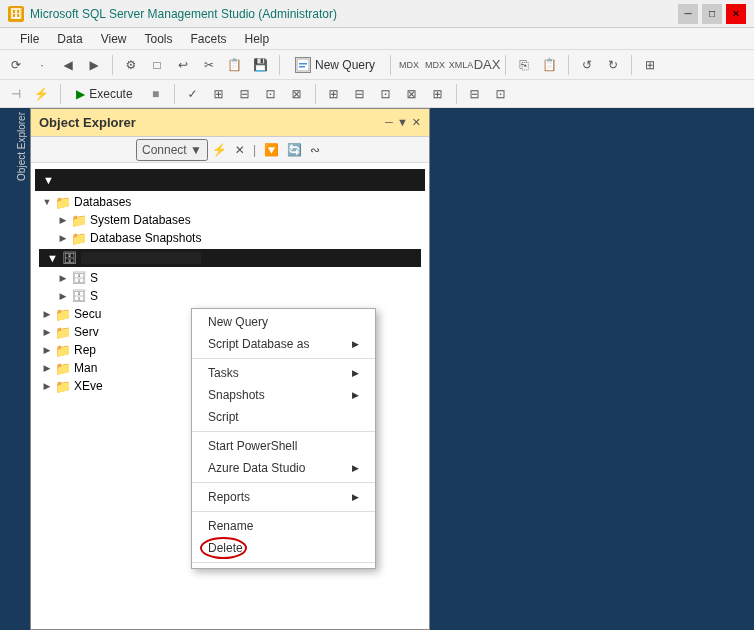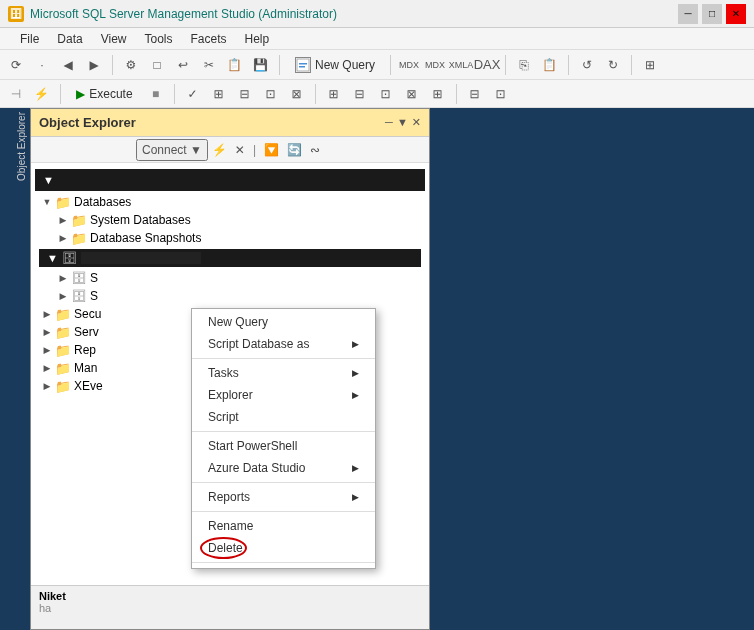--- a/index.html
+++ b/index.html
@@ -525,21 +525,21 @@
           <span>New Query</span>
         </div>
         <div class="ctx-item has-submenu">
           <span>Script Database as</span>
         </div>
         <div class="ctx-separator"></div>
         <div class="ctx-item has-submenu">
           <span>Tasks</span>
         </div>
         <div class="ctx-item has-submenu">
-          <span>Explorer</span>
+          <span>Snapshots</span>
         </div>
         <div class="ctx-item">
           <span>Script</span>
         </div>
         <div class="ctx-separator"></div>
         <div class="ctx-item">
           <span>Start PowerShell</span>
         </div>
         <div class="ctx-item has-submenu">
           <span>Azure Data Studio</span>
@@ -553,20 +553,16 @@
           <span>Rename</span>
         </div>
         <div class="ctx-item delete-item">
           <span class="delete-circle">Delete</span>
         </div>
         <div class="ctx-separator"></div>
 
       </div>
     </div>
 
-    <div style="height:44px; background:#f0f0f0; border-top:1px solid #ccc; padding:4px 8px; font-size:11px;">
-      <div style="font-weight:bold;">Niket</div>
-      <div style="color:#888;">ha</div>
-    </div>
   </div>
 
   <div class="right-panel"></div>
 </div>
 
 </body></html>

